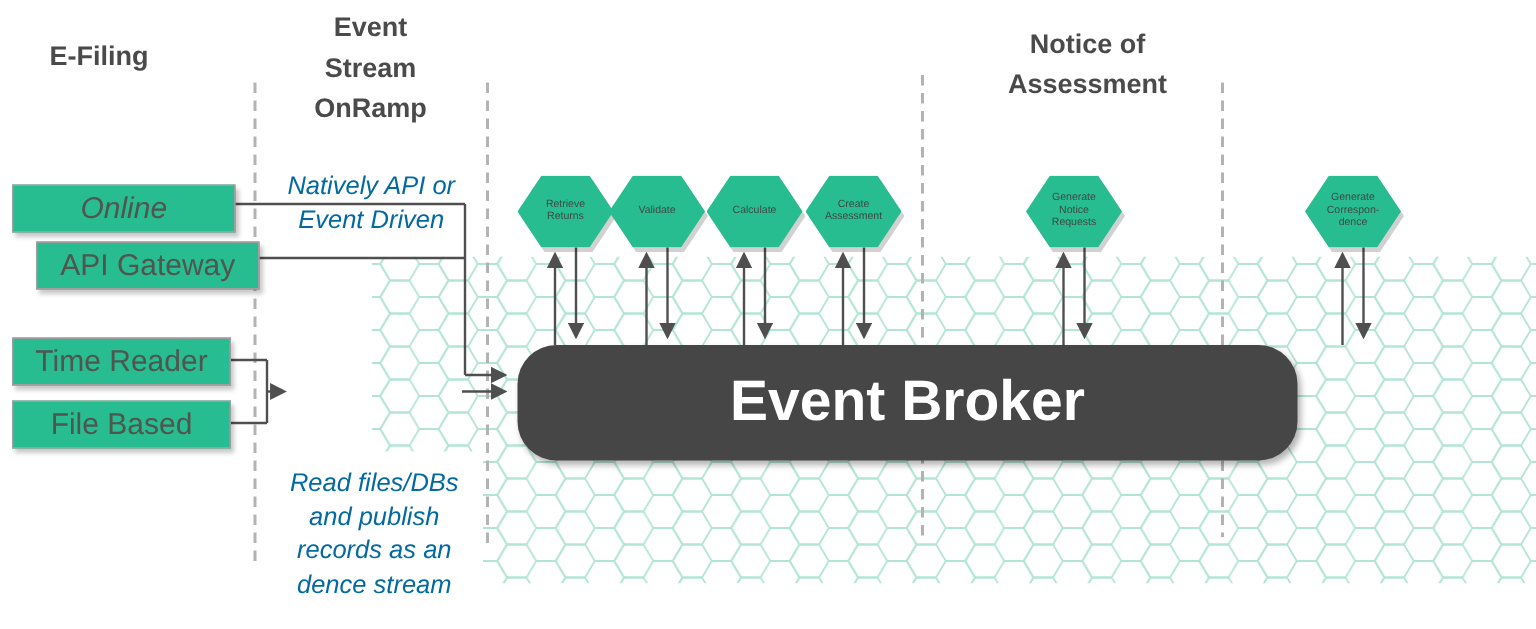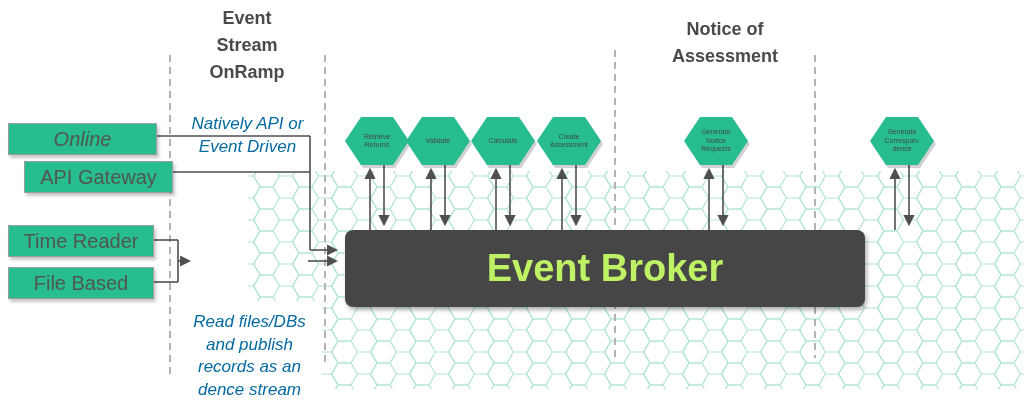--- a/index.html
+++ b/index.html
@@ -25,22 +25,22 @@
     display:flex;align-items:center;justify-content:center;text-align:center;
     font-size:7px;line-height:8.5px;color:#3f4a44;white-space:pre-line;z-index:3;
   }
   .hex-shadow{
     position:absolute;width:64px;height:48px;z-index:2;
     clip-path:polygon(0 50%,25% 0,75% 0,100% 50%,75% 100%,25% 100%);
     background:rgba(0,0,0,0.18);transform:translate(2px,3px);
   }
   .broker{
     position:absolute;left:345px;top:230px;width:520px;height:77px;
-    background:#464646;border-radius:8px;display:flex;align-items:center;
-    justify-content:center;color:#bef264;font-weight:bold;font-size:38px;
+    background:#464646;border-radius:26px;display:flex;align-items:center;
+    justify-content:center;color:#ffffff;font-weight:bold;font-size:38px;
     box-shadow:2px 3px 4px rgba(0,0,0,0.3);z-index:3;
   }
   .ann{
     position:absolute;font-style:italic;color:#0369a1;font-size:17px;
     line-height:22.5px;text-align:center;white-space:pre-line;z-index:4;
   }
 </style>
 </head>
 <body>
 
@@ -92,20 +92,21 @@
       <path d="M496 230 L496 170" stroke="#4f4f4f" stroke-width="1.6" fill="none" marker-end="url(#arr)"></path>
       <path d="M510 165 L510 224" stroke="#4f4f4f" stroke-width="1.6" fill="none" marker-end="url(#arr)"></path>
       <path d="M562 230 L562 170" stroke="#4f4f4f" stroke-width="1.6" fill="none" marker-end="url(#arr)"></path>
       <path d="M576 165 L576 224" stroke="#4f4f4f" stroke-width="1.6" fill="none" marker-end="url(#arr)"></path>
       <path d="M709 230 L709 170" stroke="#4f4f4f" stroke-width="1.6" fill="none" marker-end="url(#arr)"></path>
       <path d="M723 165 L723 224" stroke="#4f4f4f" stroke-width="1.6" fill="none" marker-end="url(#arr)"></path>
       <path d="M895 230 L895 170" stroke="#4f4f4f" stroke-width="1.6" fill="none" marker-end="url(#arr)"></path>
       <path d="M909 165 L909 224" stroke="#4f4f4f" stroke-width="1.6" fill="none" marker-end="url(#arr)"></path>
     </svg>
 
+  <div class="hdr" style="left:0px;top:24px;width:132px;">E-Filing</div>
   <div class="hdr" style="left:187px;top:5px;width:120px;">Event
 Stream
 OnRamp</div>
   <div class="hdr" style="left:635px;top:16px;width:180px;">Notice of
 Assessment</div>
 
   <div class="ann" style="left:175px;top:113px;width:145px;">Natively API or
 Event Driven</div>
   <div class="ann" style="left:172px;top:311px;width:155px;">Read files/DBs
 and publish

